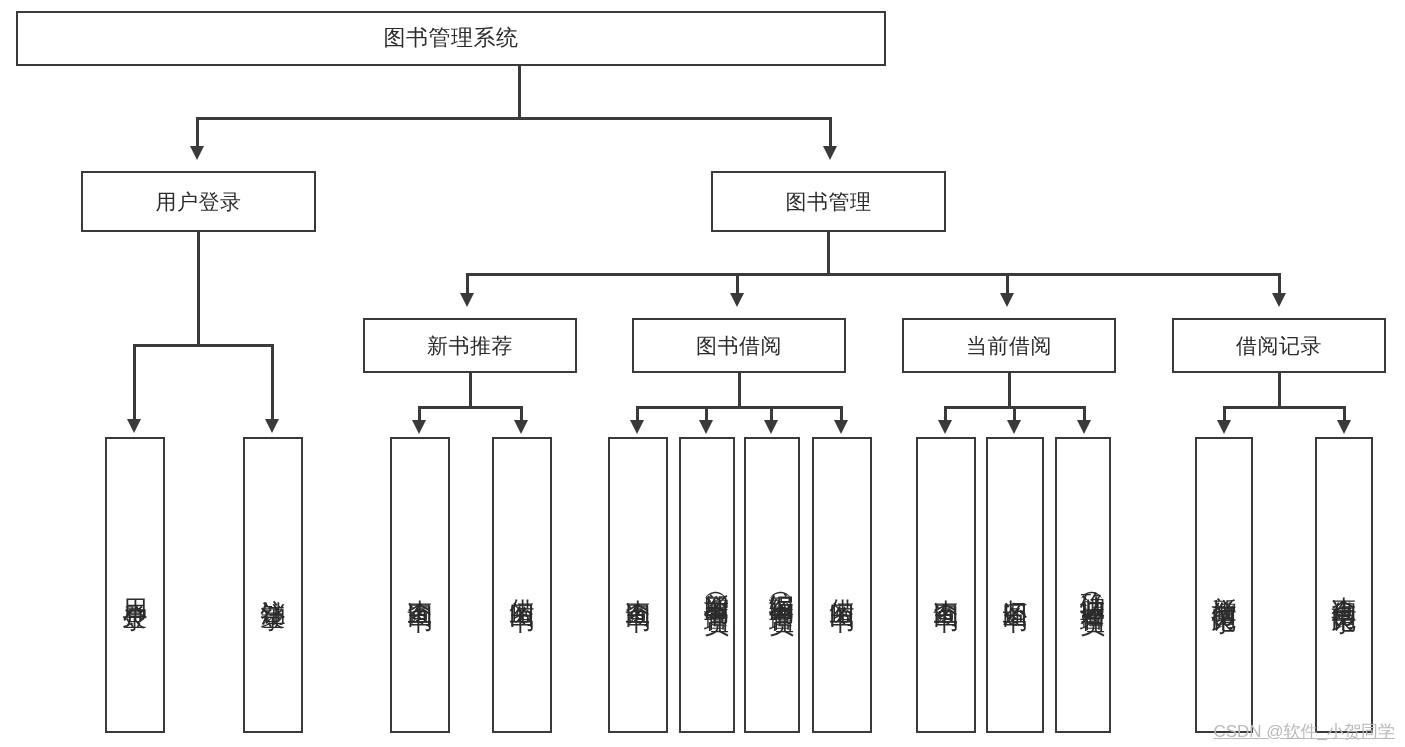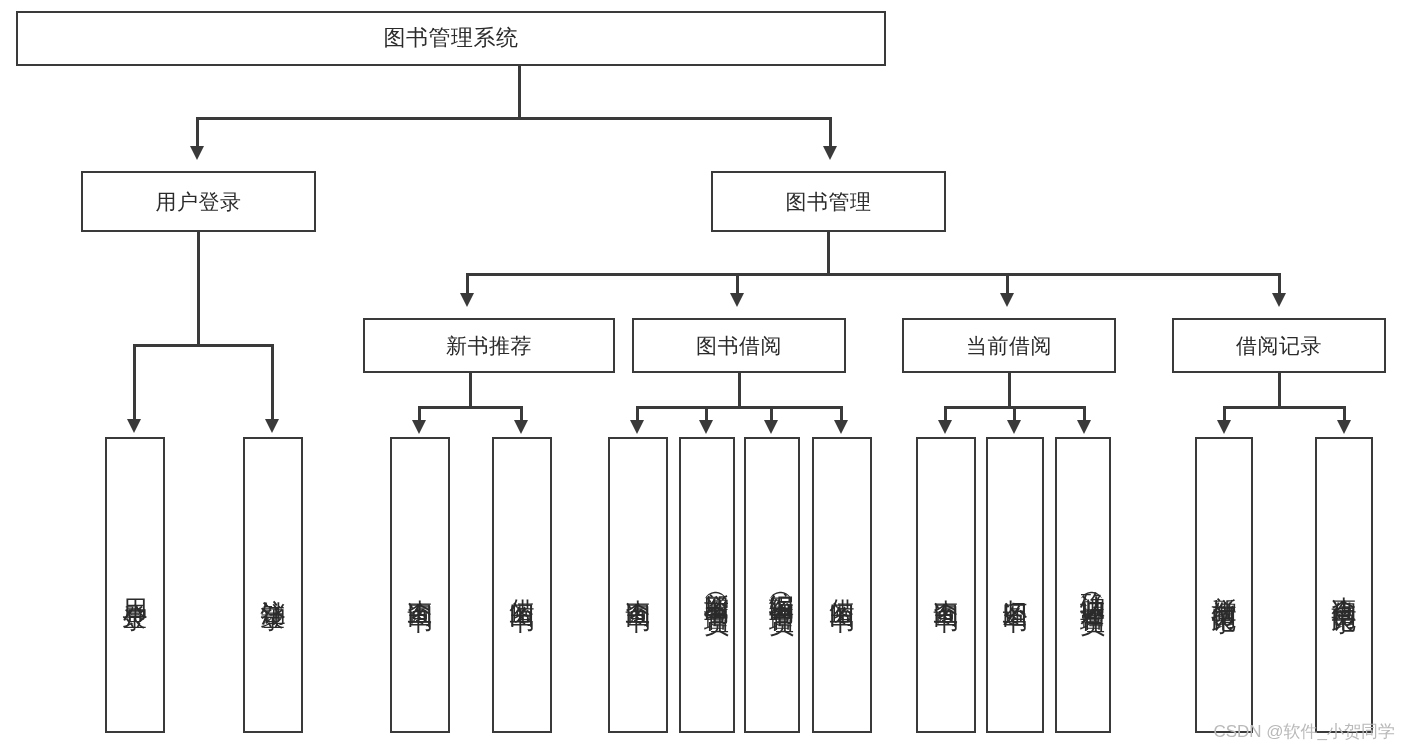--- a/index.html
+++ b/index.html
@@ -74,20 +74,21 @@
   }
   
   #watermark {
     position: absolute;
     right: 10px;
     bottom: 4px;
     font-size: 17px;
     color: #b9b9b9;
     white-space: nowrap;
     font-family: "Liberation Sans", "DejaVu Sans", sans-serif;
+    text-decoration: underline;
   }
 </style>
 </head>
 <body>
 
 <div id="canvas">
 
   <div class="node horiz root" style="left:16px; top:11px; width:870px; height:55px;">
     <span>图书管理系统</span>
   </div>
@@ -119,21 +120,21 @@
   <div class="ln lnh" style="left:467px; top:273px; width:814px; height:2.5px;"></div>
   <div class="ln lnv" style="left:466px; top:273px; width:2.5px; height:22px;"></div>
   <div class="arrow" style="left:460px; top:293px;"></div>
   <div class="ln lnv" style="left:736px; top:273px; width:2.5px; height:22px;"></div>
   <div class="arrow" style="left:730px; top:293px;"></div>
   <div class="ln lnv" style="left:1006px; top:273px; width:2.5px; height:22px;"></div>
   <div class="arrow" style="left:1000px; top:293px;"></div>
   <div class="ln lnv" style="left:1278px; top:273px; width:2.5px; height:22px;"></div>
   <div class="arrow" style="left:1272px; top:293px;"></div>
 
-  <div class="node horiz" style="left:363px; top:318px; width:252px; height:55px;">
+  <div class="node horiz" style="left:363px; top:318px; width:214px; height:55px;">
     <span>新书推荐</span>
   </div>
   <div class="node horiz" style="left:632px; top:318px; width:214px; height:55px;justify-content:center;">
     <span>图书借阅</span>
   </div>
   <div class="node horiz" style="left:902px; top:318px; width:214px; height:55px;">
     <span>当前借阅</span>
   </div>
   <div class="node horiz" style="left:1172px; top:318px; width:214px; height:55px;">
     <span>借阅记录</span>

